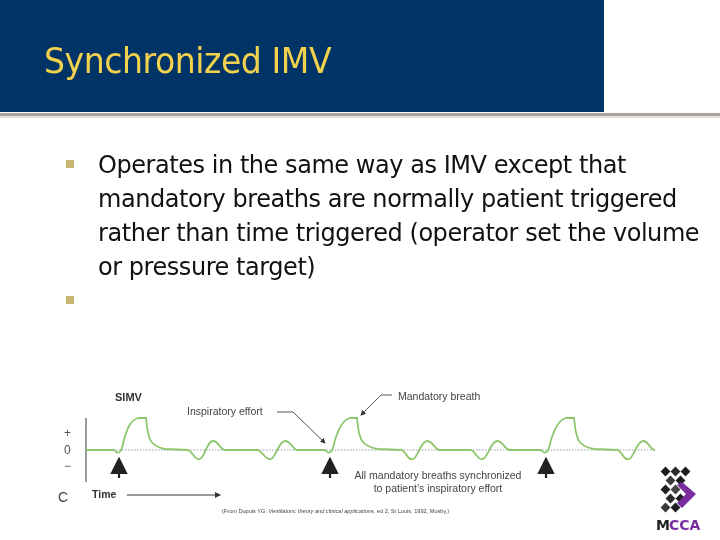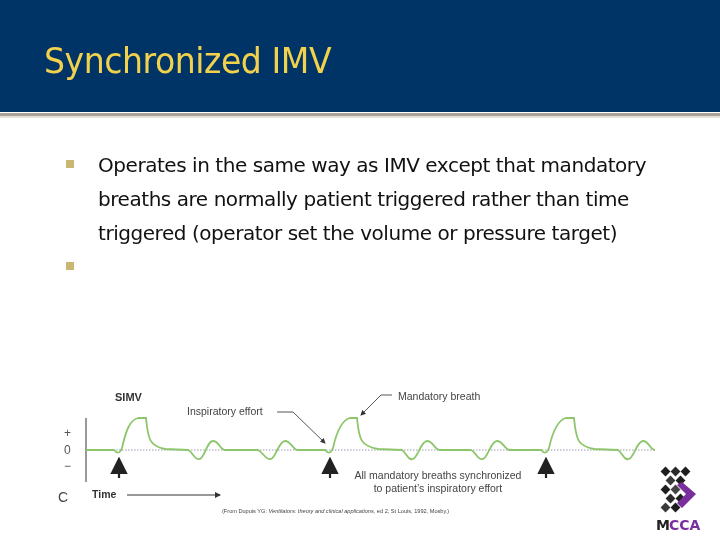--- a/index.html
+++ b/index.html
@@ -2,21 +2,21 @@
 <html><head>
 <meta charset="utf-8">
 <style>
   html, body { margin: 0; padding: 0; }
   body {
     width: 720px; height: 540px; position: relative; overflow: hidden;
     background: #ffffff;
     font-family: "Liberation Sans", sans-serif;
   }
   .header {
-    position: absolute; left: 0; top: 0; width: 720px; height: 112px;
+    position: absolute; left: 0; top: 0; width: 604px; height: 112px;
     background: #003366;
   }
   .title {
     position: absolute; left: 44px; top: 40px;
     font-family: "DejaVu Sans", sans-serif;
     font-size: 36px; color: #f2d24c; letter-spacing: -0.5px;
     font-weight: normal;
     transform: scaleX(0.92); transform-origin: left top;
   }
   .rule-dark {
@@ -27,21 +27,21 @@
     position: absolute; left: 0; top: 116px; width: 720px; height: 2px;
     background: #e3e0dc;
   }
   .bullets {
     position: absolute; left: 65px; top: 148px; width: 640px;
     margin: 0; padding: 0; list-style: none;
   }
   .bullet {
     position: relative; padding-left: 33px;
     font-family: "DejaVu Sans", sans-serif;
-    font-size: 20px; line-height: 34px; color: #111;
+    font-size: 24px; line-height: 34px; color: #111;
     letter-spacing: -0.45px;
   }
   .bullet-marker {
     position: absolute; left: 1px; top: 12px; width: 8px; height: 8px;
     background: #c9b672;
   }
   .diagram { position: absolute; left: 0; top: 0; width: 720px; height: 540px; }
   .logo { position: absolute; left: 652px; top: 462px; width: 54px; height: 72px; }
 </style>
 </head>

